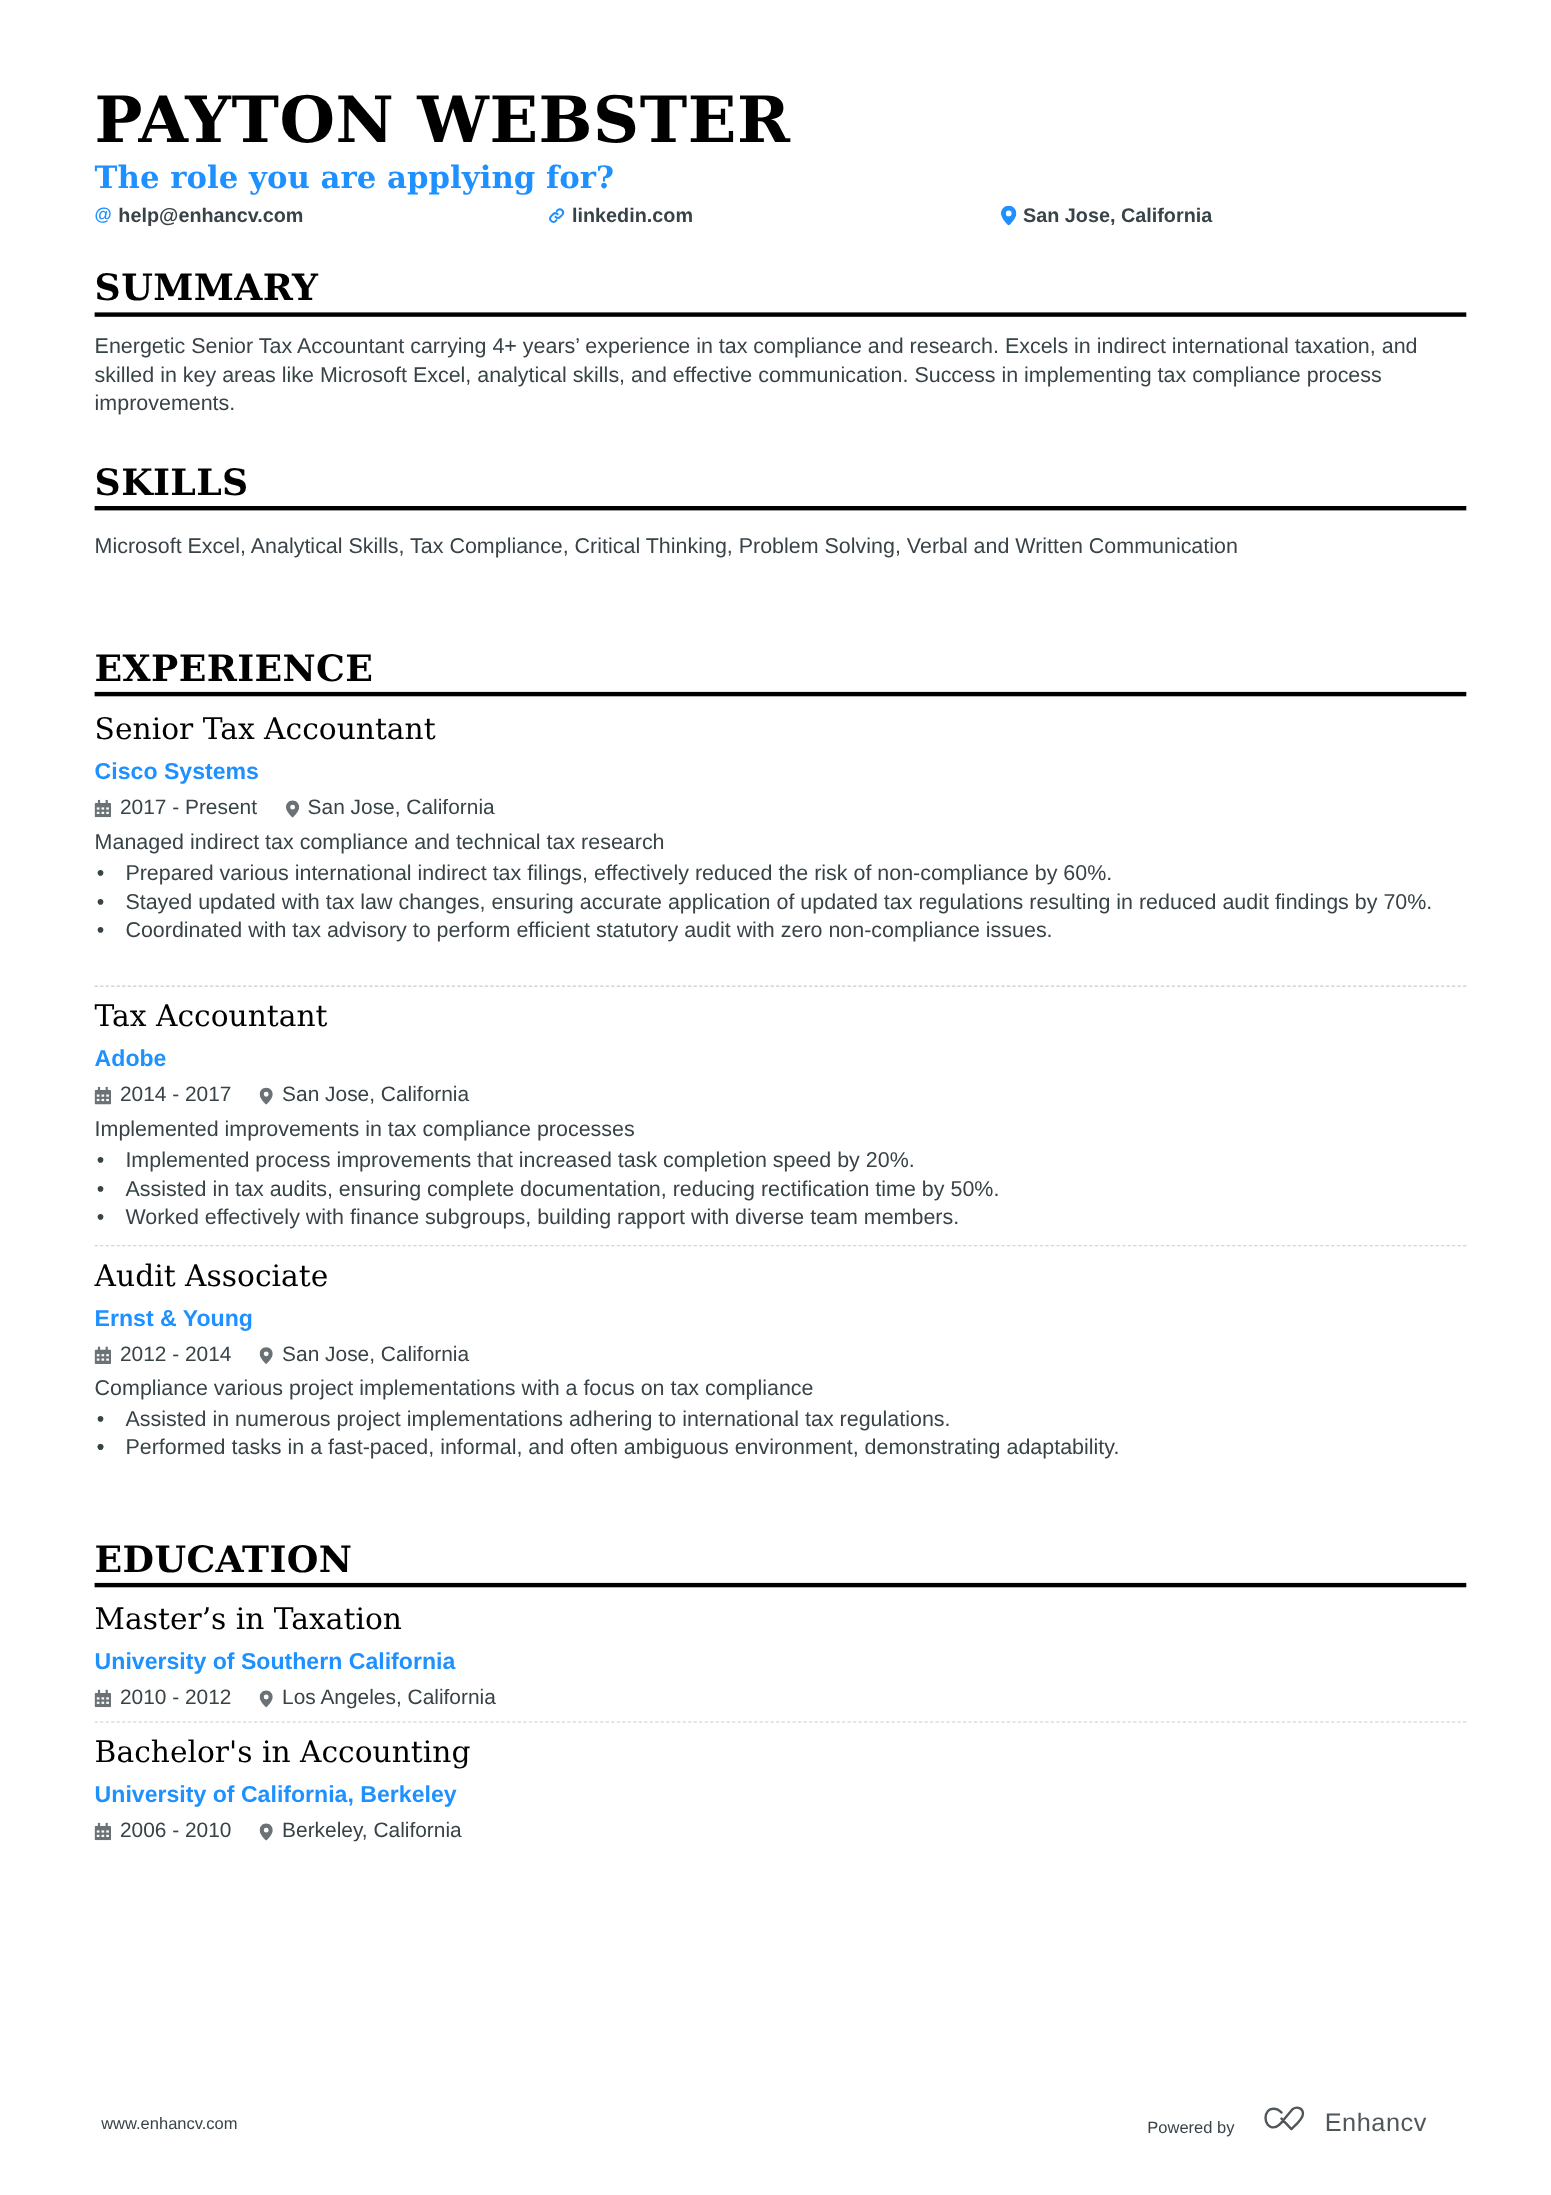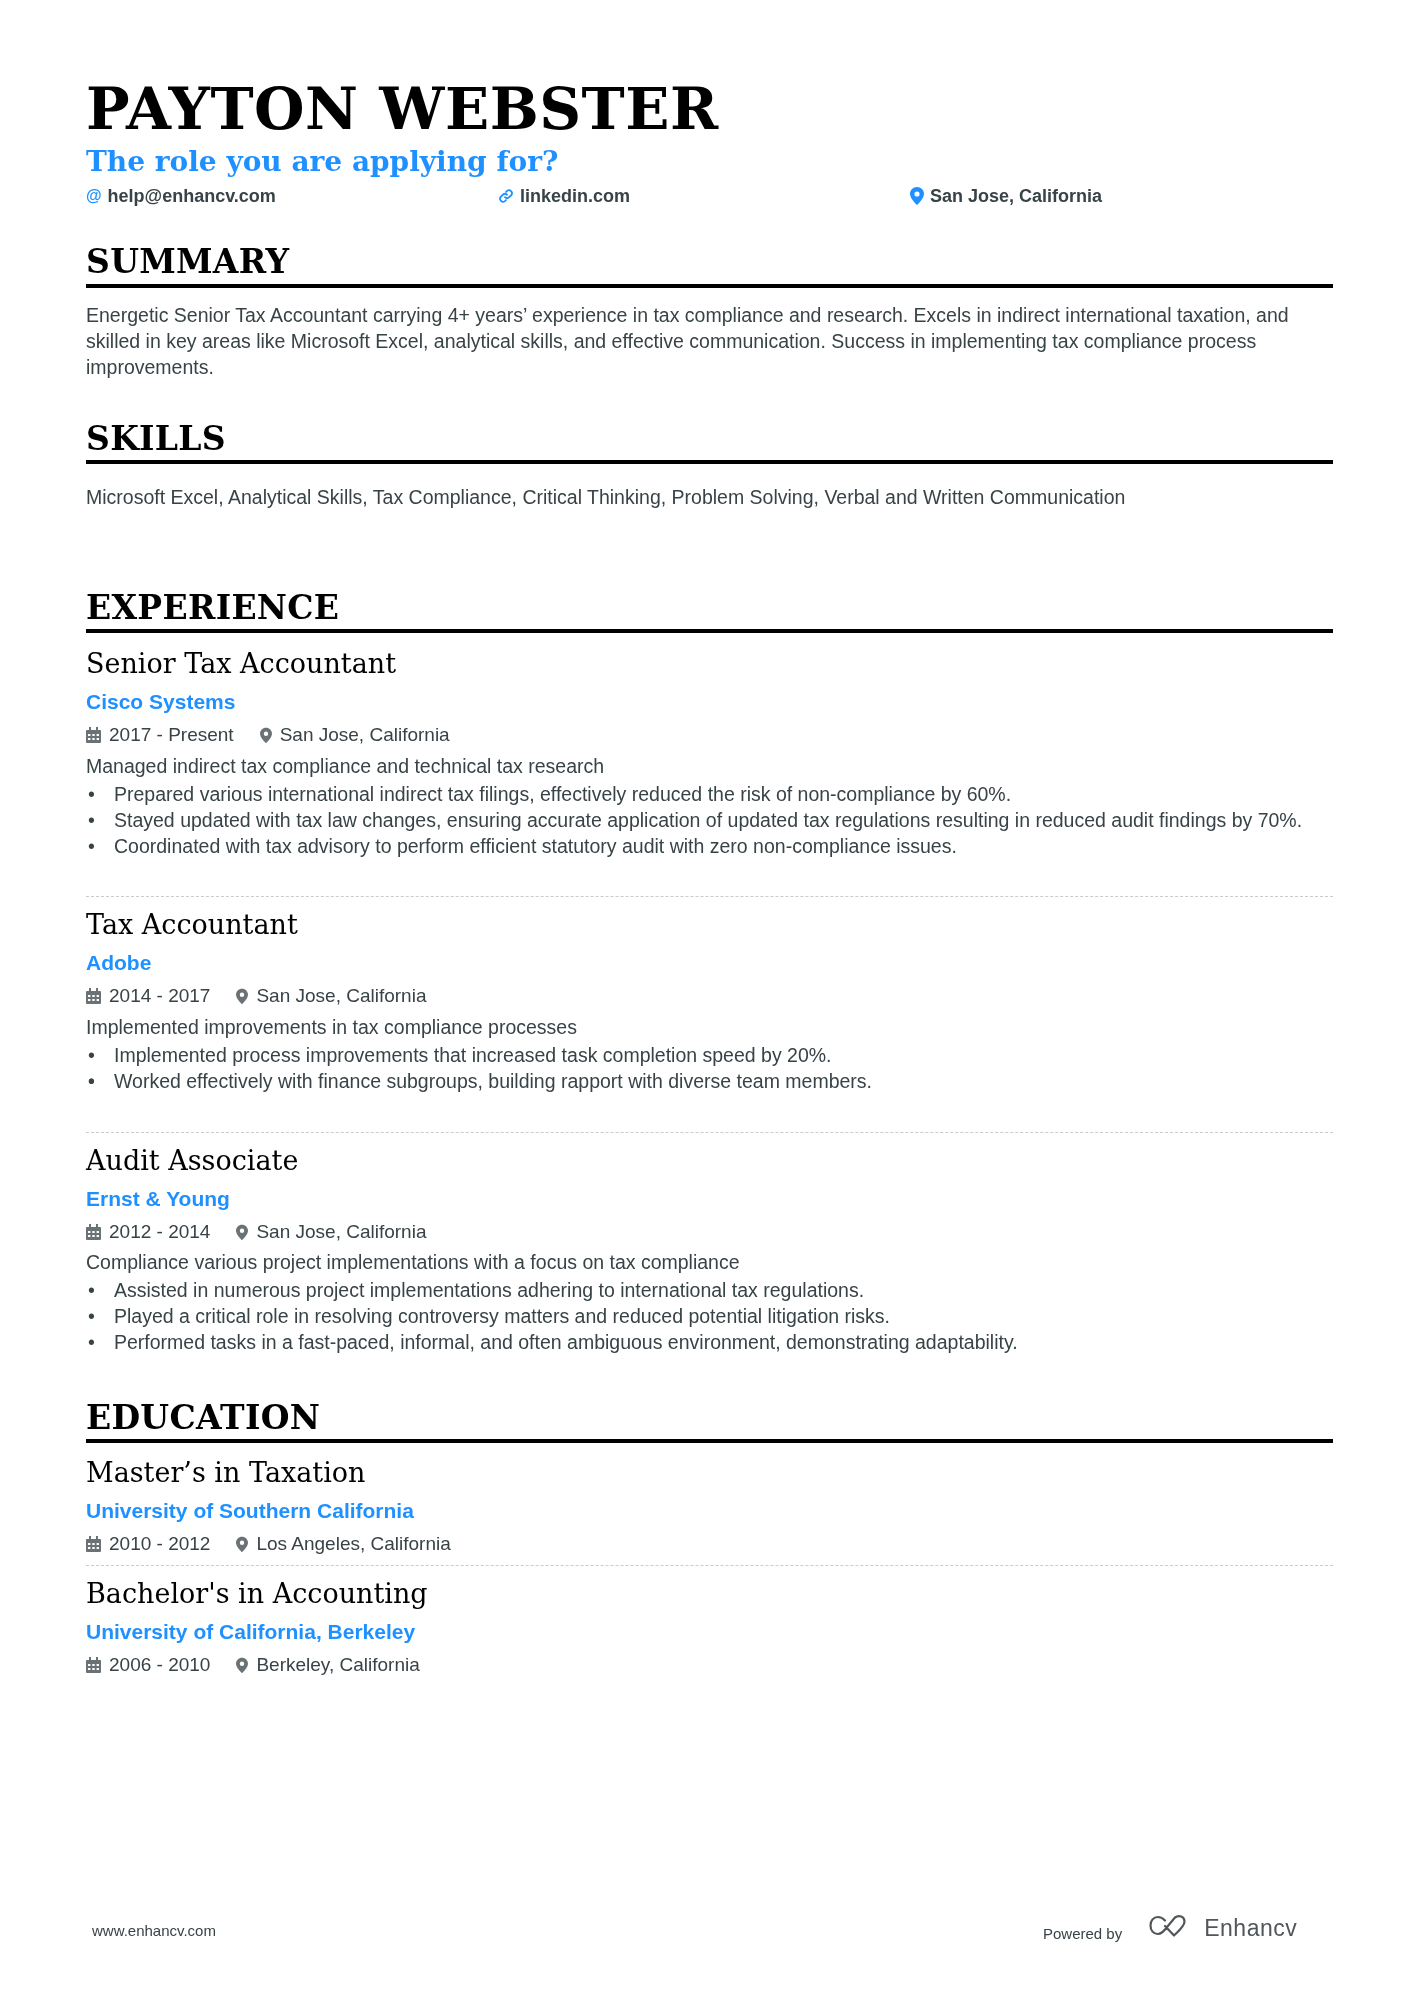--- a/index.html
+++ b/index.html
@@ -142,21 +142,21 @@
     <span class="mi">
         <svg width="12" height="17" viewBox="0 0 14 18">
           <path d="M7 0C3.1 0 0 3.1 0 7c0 4.8 7 11 7 11s7-6.2 7-11c0-3.9-3.1-7-7-7zm0 9.6A2.6 2.6 0 1 1 7 4.4a2.6 2.6 0 0 1 0 5.2z" fill="#6b7275"></path>
         </svg>
       </span>
     <span>San Jose, California</span>
   </div>
   <div class="desc" style="top:1014px;">Implemented improvements in tax compliance processes</div>
   <ul class="bullets" style="top:1042px;">
     <li><span class="dot">•</span><span>Implemented process improvements that increased task completion speed by 20%.</span></li>
-    <li><span class="dot">•</span></li>
+    <li><span class="dot">•</span><span>Assisted in tax audits, ensuring complete documentation, reducing rectification time by 50%.</span></li>
     <li><span class="dot">•</span><span>Worked effectively with finance subgroups, building rapport with diverse team members.</span></li>
   </ul>
   <div class="divider" style="top:1132px;"></div>
 
   <div class="job-title" style="top:1144px;">Audit Associate</div>
   <div class="company" style="top:1185px;">Ernst &amp; Young</div>
   <div class="meta" style="top:1219px;text-align:right;">
     <span class="mi">
         <svg width="15" height="16" viewBox="0 0 15 16">
           <rect x="0" y="3" width="15" height="13" rx="1" fill="#6b7275"></rect>
@@ -177,21 +177,21 @@
     <span class="mi">
         <svg width="12" height="17" viewBox="0 0 14 18">
           <path d="M7 0C3.1 0 0 3.1 0 7c0 4.8 7 11 7 11s7-6.2 7-11c0-3.9-3.1-7-7-7zm0 9.6A2.6 2.6 0 1 1 7 4.4a2.6 2.6 0 0 1 0 5.2z" fill="#6b7275"></path>
         </svg>
       </span>
     <span>San Jose, California</span>
   </div>
   <div class="desc" style="top:1249px;">Compliance various project implementations with a focus on tax compliance</div>
   <ul class="bullets" style="top:1277px;">
     <li><span class="dot">•</span><span>Assisted in numerous project implementations adhering to international tax regulations.</span></li>
-    <li><span class="dot">•</span><span>Played a critical role in resolving controversy matters and reduced potential litigation risks.</span></li>
+    <li><span class="dot">•</span></li>
     <li><span class="dot">•</span><span>Performed tasks in a fast-paced, informal, and often ambiguous environment, demonstrating adaptability.</span></li>
   </ul>
 
   <div class="sec-title" style="top:1398px;">EDUCATION</div>
   <div class="rule" style="top:1439px;"></div>
 
   <div class="job-title" style="top:1456px;">Master’s in Taxation</div>
   <div class="company" style="top:1497px;">University of Southern California</div>
   <div class="meta" style="top:1531px;">
     <span class="mi">

